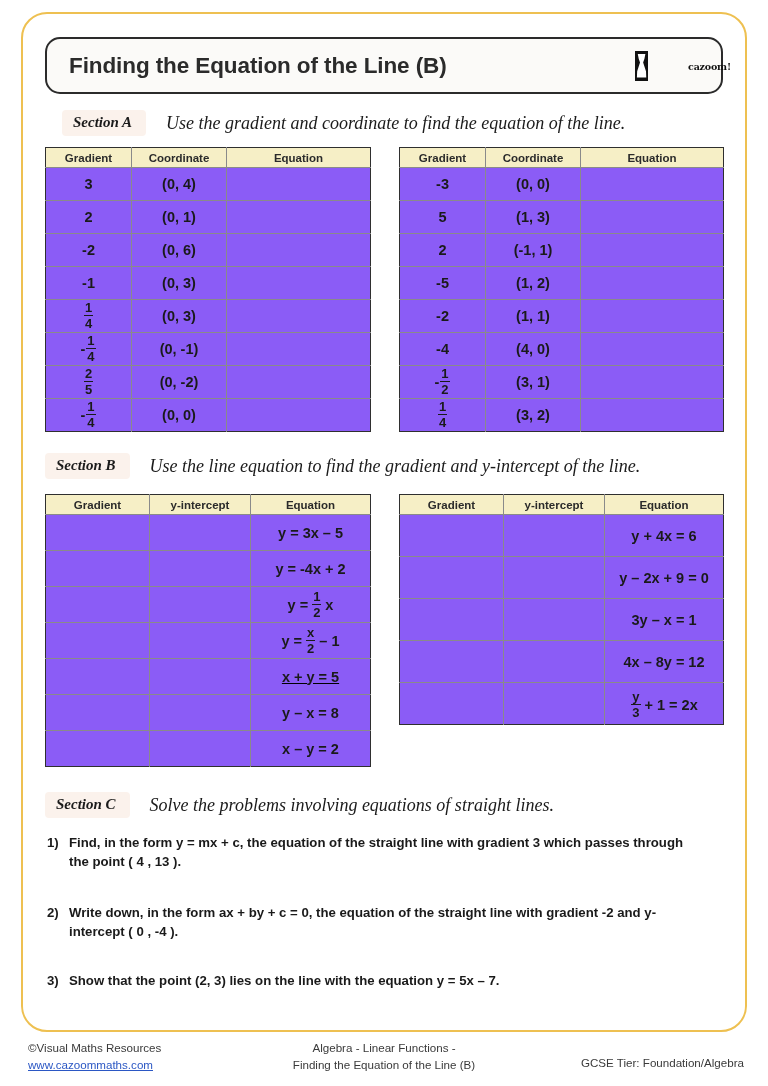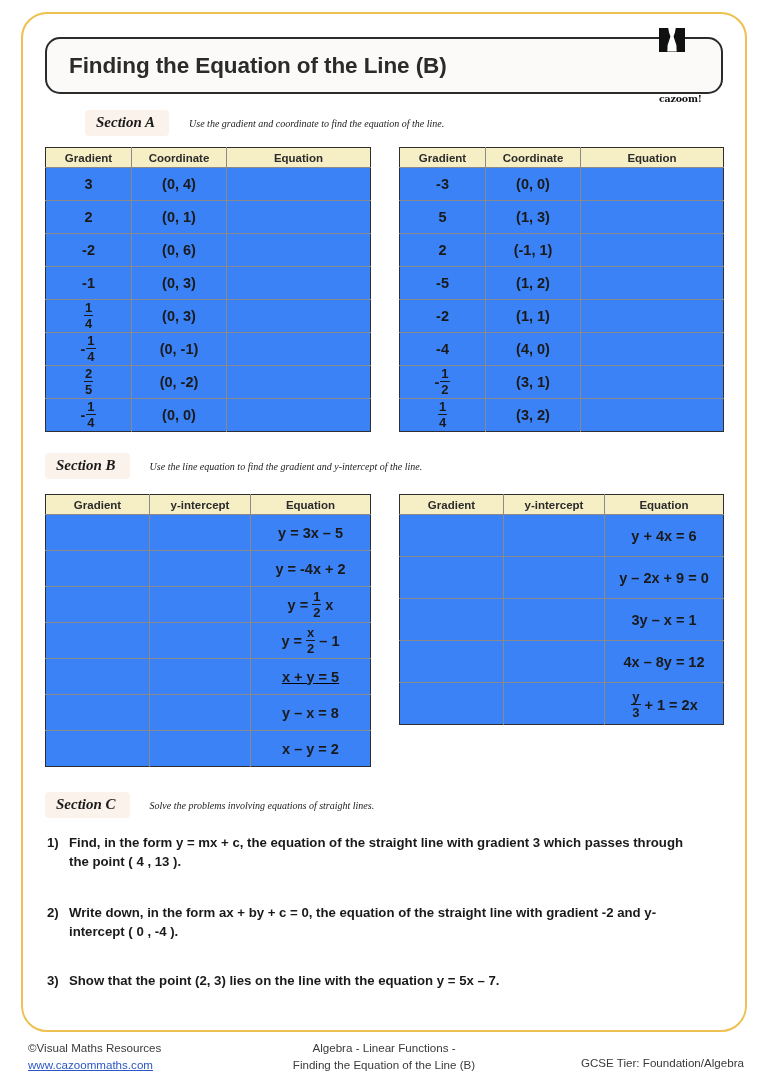--- a/index.html
+++ b/index.html
@@ -35,22 +35,22 @@
   }
   .title-text{
     font-size:22.5px;
     font-weight:bold;
     color:#2b2b2b;
     letter-spacing:-0.1px;
     flex:1;
   }
   .logo{
     width:48px;height:48px;
-    display:flex;flex-direction:column;
-    justify-content:center;
+    display:flex;flex-direction:row;
+    align-items:center;justify-content:center;
     margin-right:4px;
     gap:40px;
   }
   .logo-mark{
     width:26px;height:30px;
     background:#111;
     display:flex;align-items:center;justify-content:center;
   }
   .logo-vase{
     width:13px;height:24px;
@@ -78,31 +78,31 @@
     font-family:"Liberation Serif", serif;
     font-weight:bold;
     font-style:italic;
     font-size:15px;
     color:#1b1b1b;
     white-space:nowrap;
   }
   .section-desc{
     font-family:"Liberation Serif", serif;
     font-style:italic;
-    font-size:10px;
+    font-size:18px;
     color:#1b1b1b;
     margin-left:20px;
     white-space:nowrap;
   }
   
   table.wtable{
     position:absolute;
     border-collapse:collapse;
     table-layout:fixed;
-    background:#3b82f6;
+    background:#8b5cf6;
     border:1.5px solid #2f2f2f;
   }
   table.wtable th{
     background:#f6efc6;
     border:1px solid #8a8a8a;
     border-top:none;
     font-size:11.5px;
     font-weight:bold;
     color:#2b2b2b;
     height:19px;
@@ -170,21 +170,21 @@
 <div class="title-bar">
   <div class="title-text">Finding the Equation of the Line (B)</div>
   <div class="logo">
     <div class="logo-mark">
       <div class="logo-vase"></div>
     </div>
     <div class="logo-word">cazoom!</div>
   </div>
 </div>
 
-<div class="section-head" style="left:50px;top:109px;padding-left:35px;">
+<div class="section-head" style="left:27px;top:109px;padding-left:35px;">
   <span class="section-pill">Section A</span>
   <span class="section-desc">Use the gradient and coordinate to find the equation of the line.</span>
 </div>
 
 <table class="wtable" id="tbl-a-left" style="left:45px;top:147px;width:325px;">
   <colgroup>
       <col style="width:86px">
       <col style="width:95px">
       <col style="width:144px">
     </colgroup>

